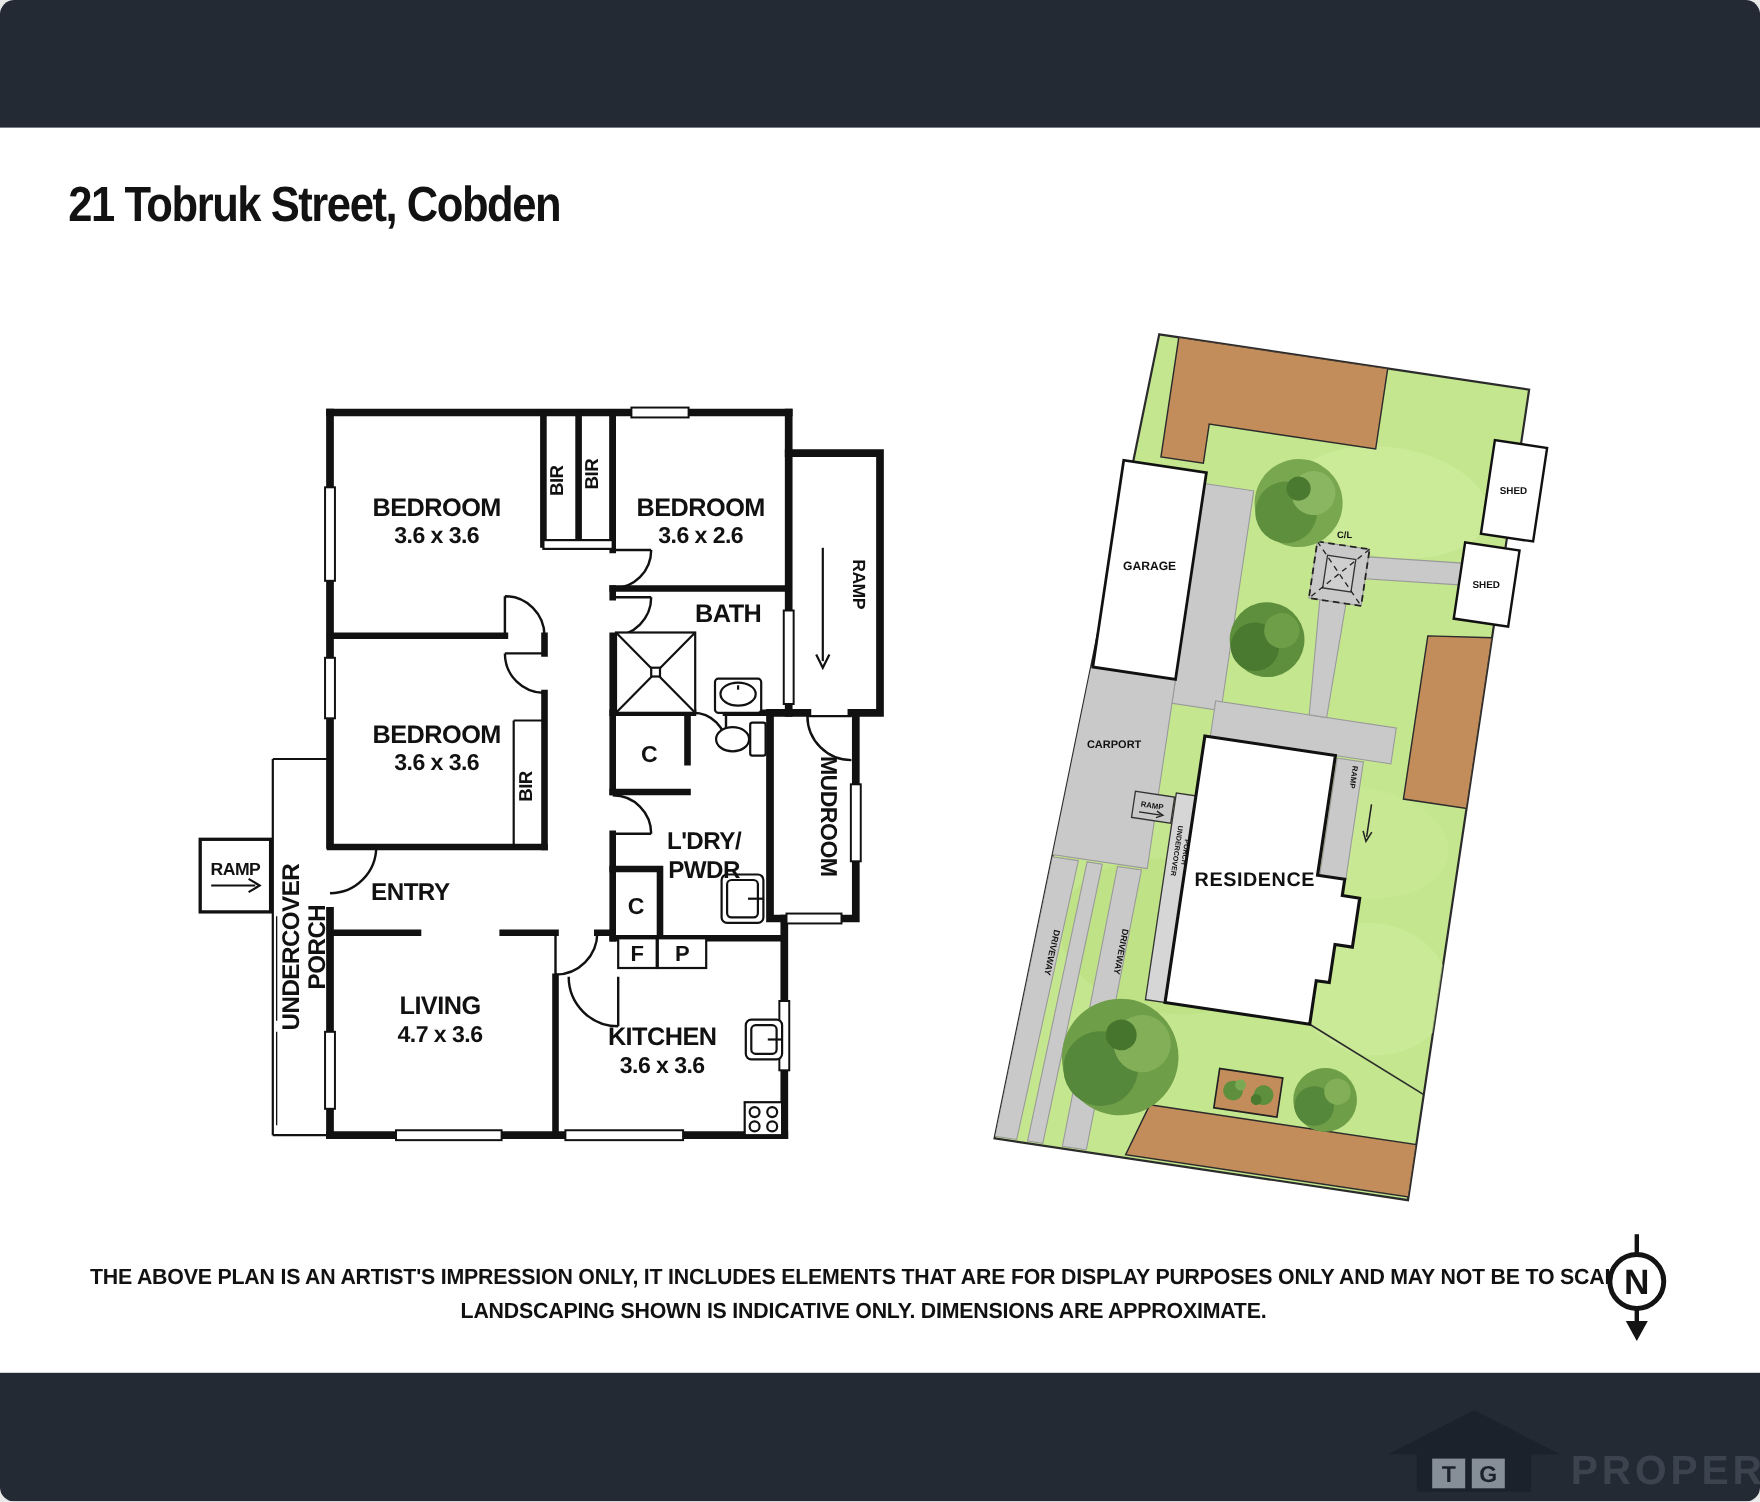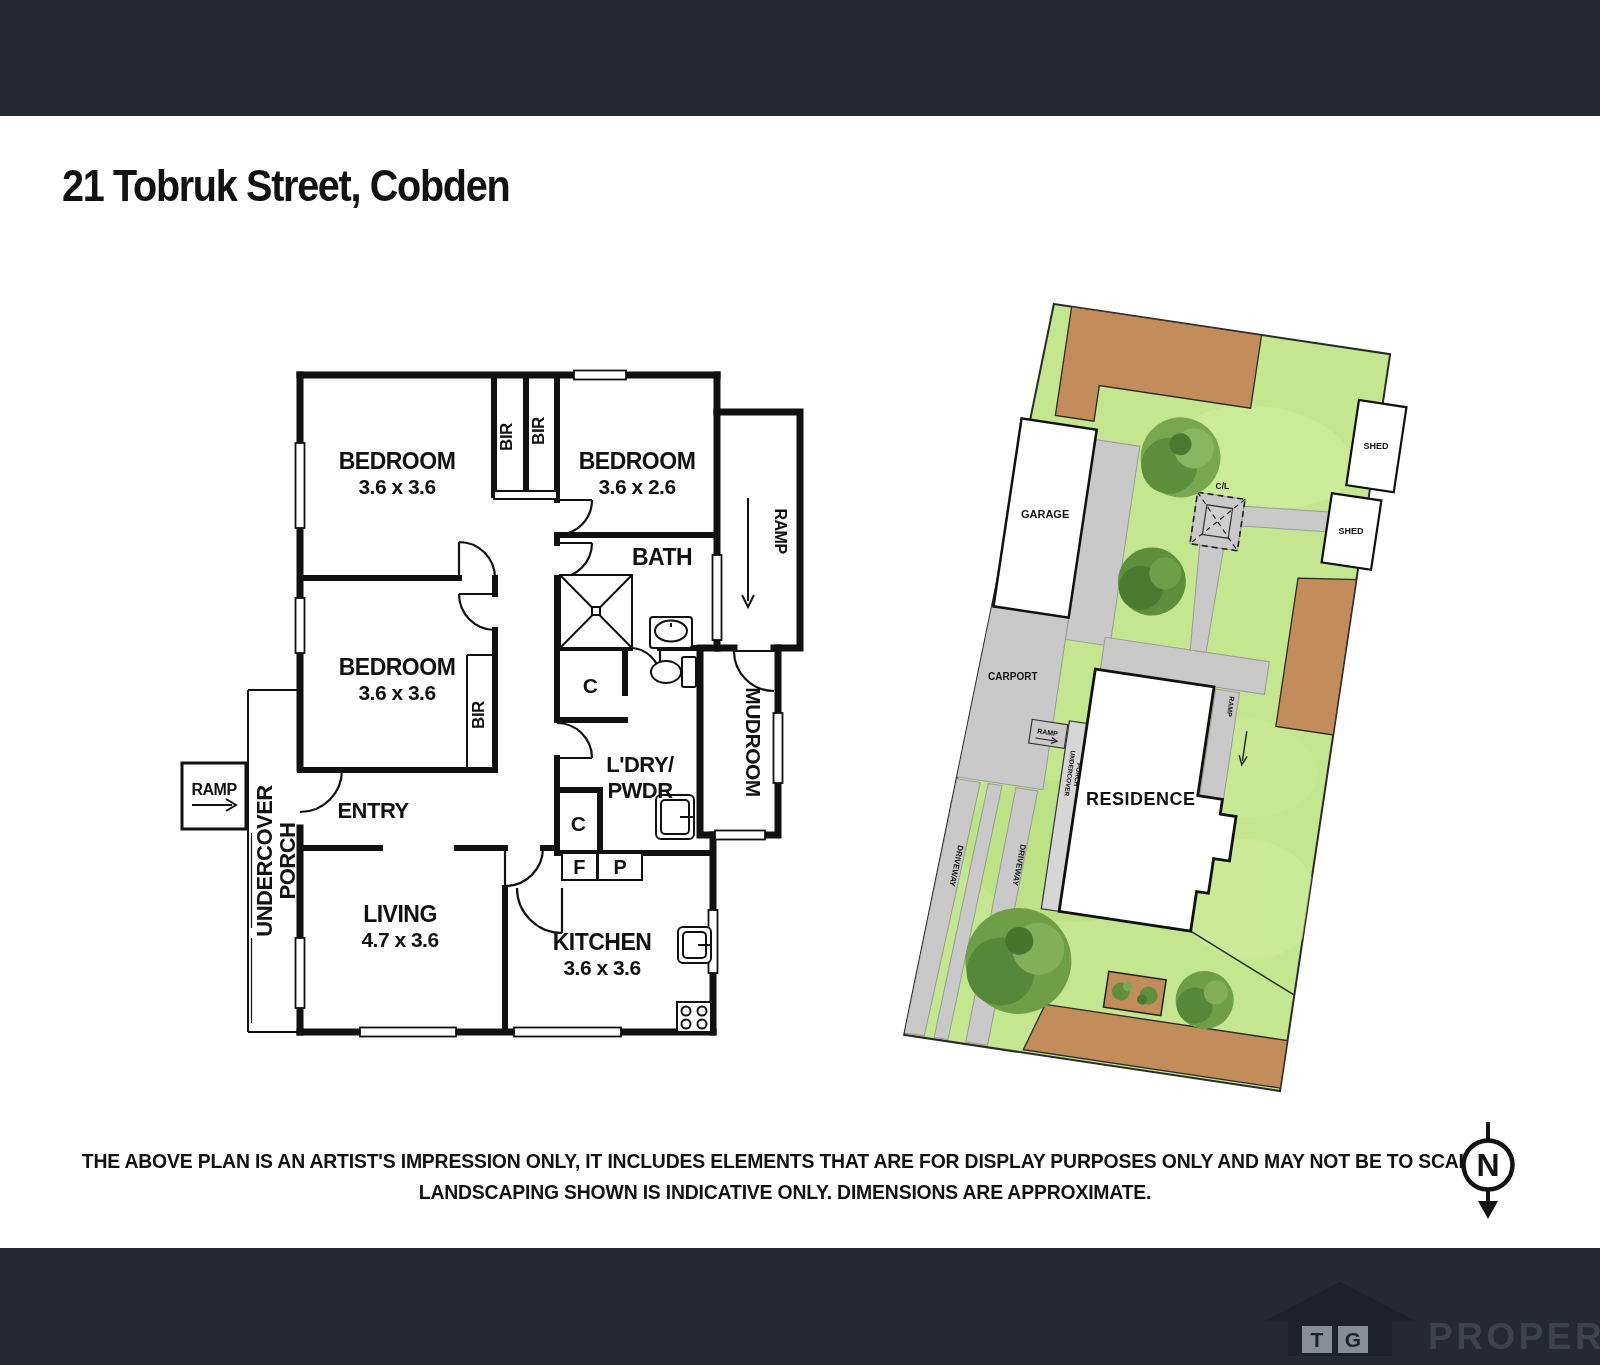--- a/index.html
+++ b/index.html
@@ -1,17 +1,17 @@
 <!DOCTYPE html>
 <html><head>
 <meta charset="utf-8">
 <style>
   html,body{margin:0;padding:0;background:#e8e8e8;}
   .page{position:relative;width:1600px;height:1365px;background:#ffffff;overflow:hidden;
-        font-family:"Liberation Sans",sans-serif;}
+        font-family:"Liberation Sans",sans-serif;border-radius:13px;}
   .bar{position:absolute;left:0;width:1600px;background:#232a34;}
   .bar.top{top:0;height:116px;}
   .bar.bottom{top:1248px;height:117px;}
   .title{position:absolute;left:62px;top:160px;font-size:45px;font-weight:700;color:#121212;
          letter-spacing:-1.5px;transform:scaleX(0.88);transform-origin:left center;white-space:nowrap;}
   .disclaimer{position:absolute;top:1146px;left:0;width:1570px;text-align:center;color:#111;
               font-weight:700;font-size:20px;line-height:31px;letter-spacing:-0.2px;
               transform:scaleX(0.97);transform-origin:center;}
   svg{position:absolute;overflow:visible;}
   svg text{font-family:"Liberation Sans",sans-serif;}

